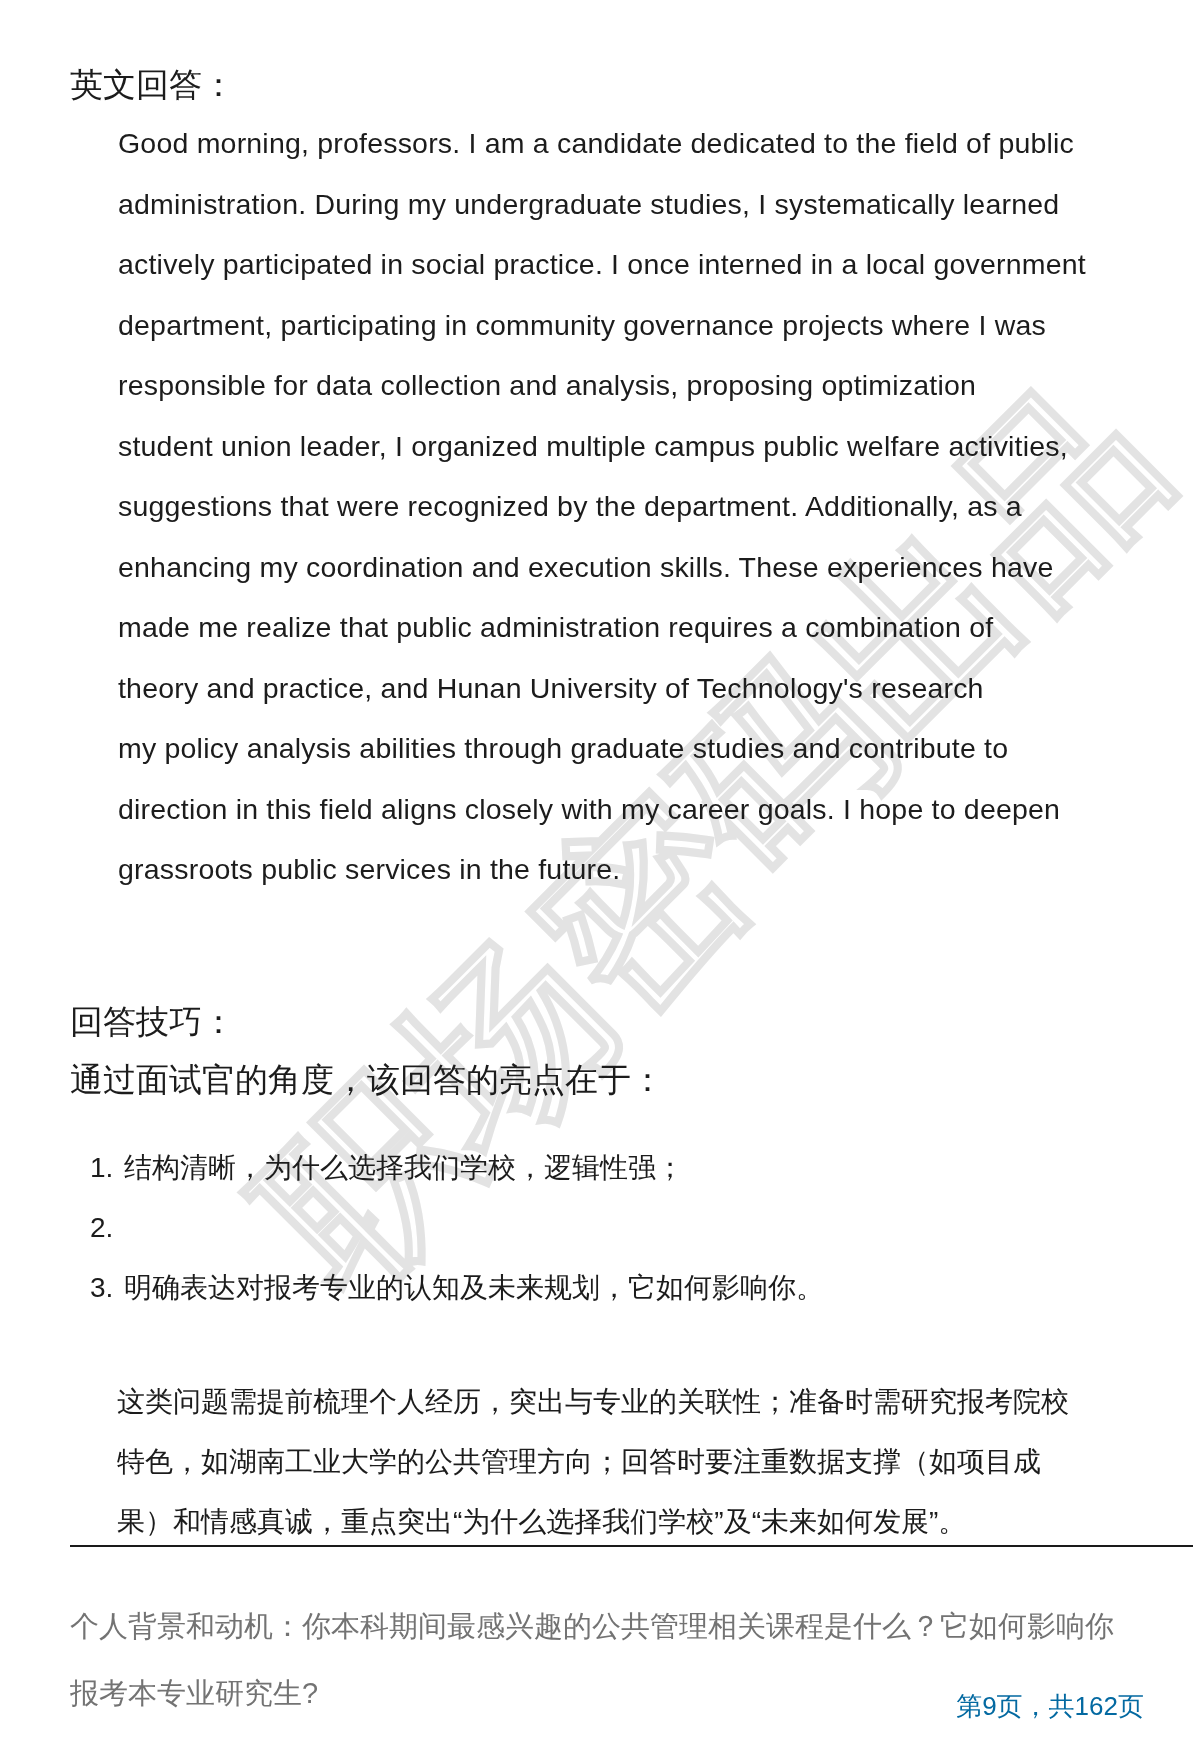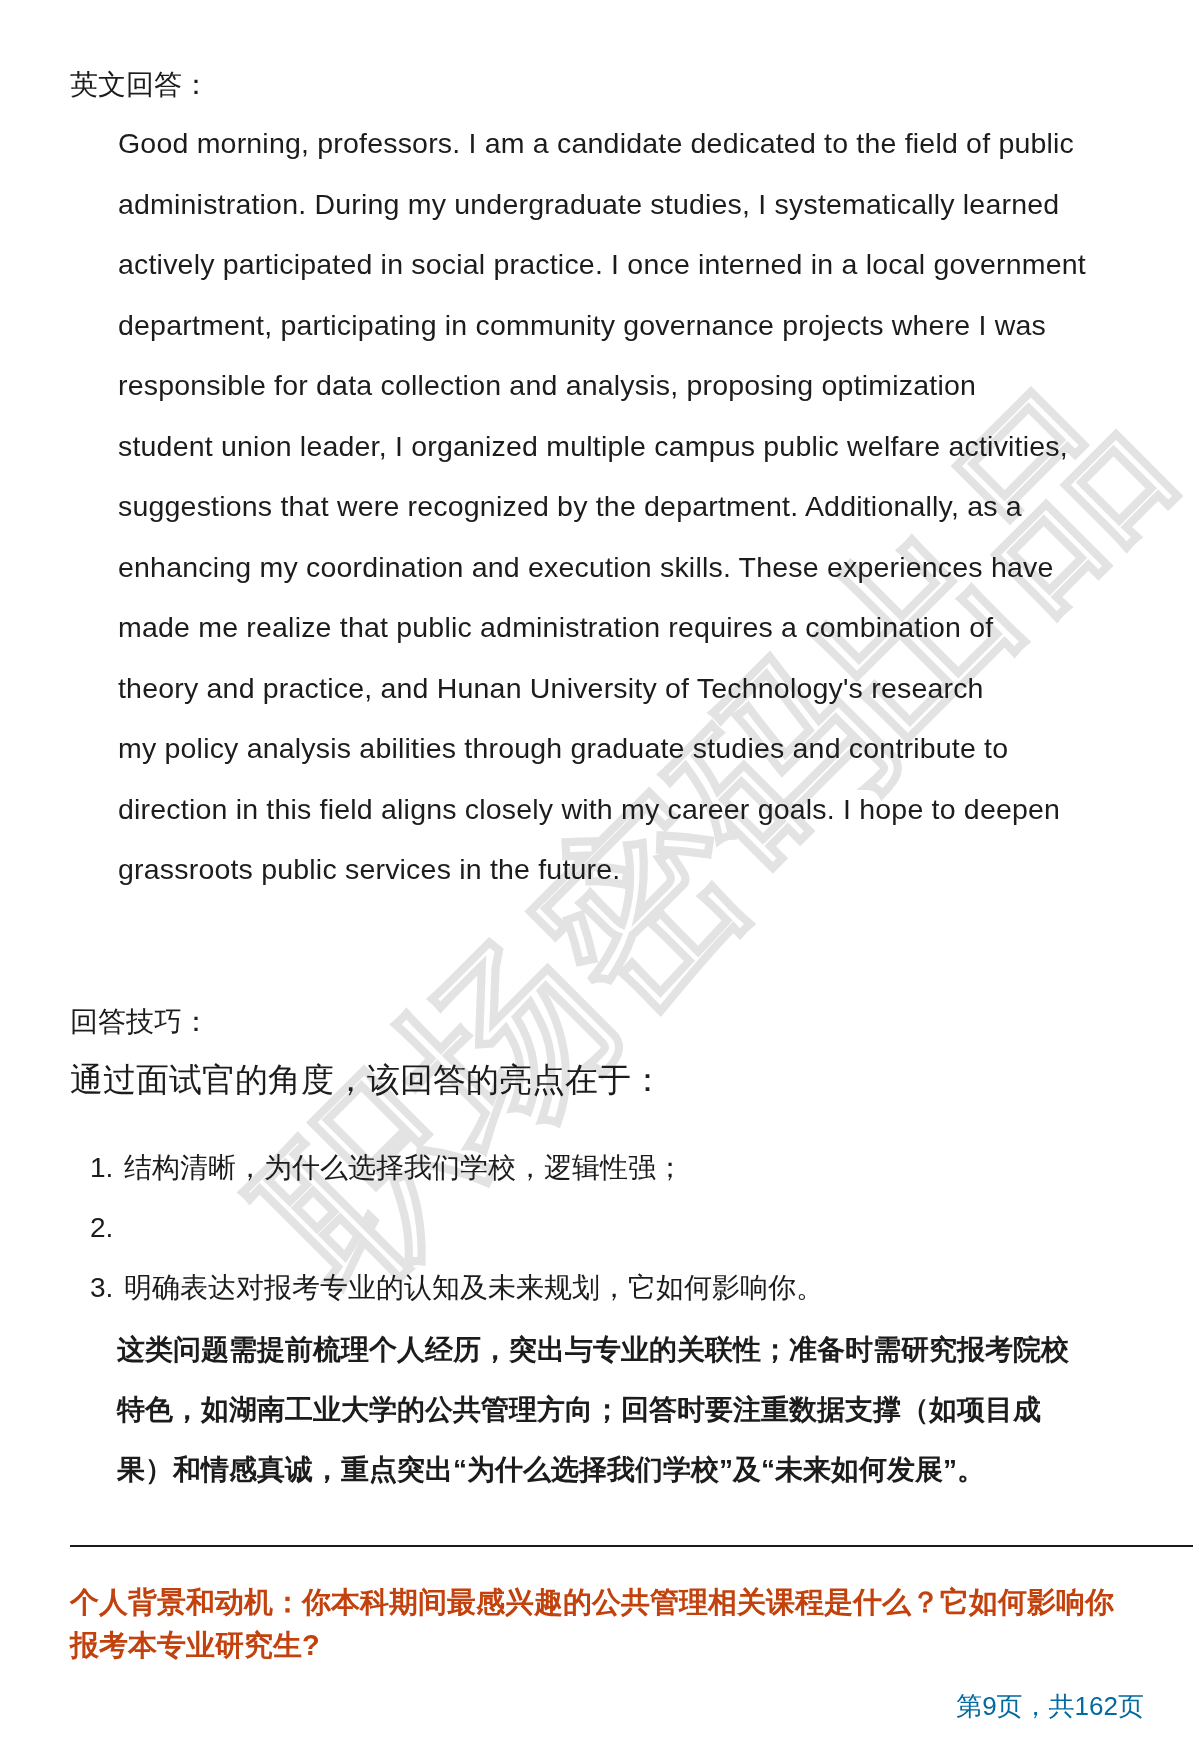--- a/index.html
+++ b/index.html
@@ -27,46 +27,46 @@
     color: #ffffff;
     -webkit-text-stroke: 2px #e3e3e3;
     transform: rotate(-45deg);
     transform-origin: center center;
     pointer-events: none;
     user-select: none;
   }
 
   .blk { position: absolute; left: 70px; right: 56px; z-index: 1; }
 
-  .cn-heading { font-size: 28px; line-height: 52px; height: 52px; white-space: nowrap; }
+  .cn-heading { font-size: 33px; line-height: 52px; height: 52px; white-space: nowrap; }
   #h-english { top: 59px; }
 
   #en-para { top: 113px; }
   #en-para .ln { font-size: 28.5px; line-height: 60.5px; height: 60.5px; white-space: nowrap; letter-spacing: 0.2px; margin-left: 48px; }
 
   #h-tips { top: 996px; }
 
   #tips-intro { top: 1052px; font-size: 33px; line-height: 56px; height: 56px; white-space: nowrap; }
 
   #tips-list { top: 1138px; }
   #tips-list .li { display: flex; font-size: 28px; line-height: 60px; height: 60px; white-space: nowrap; }
   #tips-list .num { margin-left: 20px; width: 34px; flex: 0 0 34px; }
 
-  #tips-detail { top: 1320px; font-weight: bold; }
+  #tips-detail { top: 1372px; }
   #tips-detail .ln { margin-left: 47px; font-size: 28px; line-height: 60px; height: 60px; white-space: nowrap; }
 
   #divider {
     top: 1545px; left: 70px; right: 7px;
     border-top: 2px solid #1a1a1a; height: 0;
   }
 
   #question { top: 1581px; }
   #question .ln {
-    font-size: 29px; font-weight: bold; color: #c2410c;
-    line-height: 43px; height: 43px; white-space: nowrap;
+    font-size: 29px; font-weight: normal; color: #737373;
+    line-height: 43px; height: 43px; white-space: nowrap; margin-top: 24px;
   }
 
   #footer {
     top: 1691px; left: 70px; right: 56px;
     text-align: right; font-size: 26px; line-height: 30px; height: 30px;
     color: #0369a1;
   }
 </style>
 </head>
 <body>

